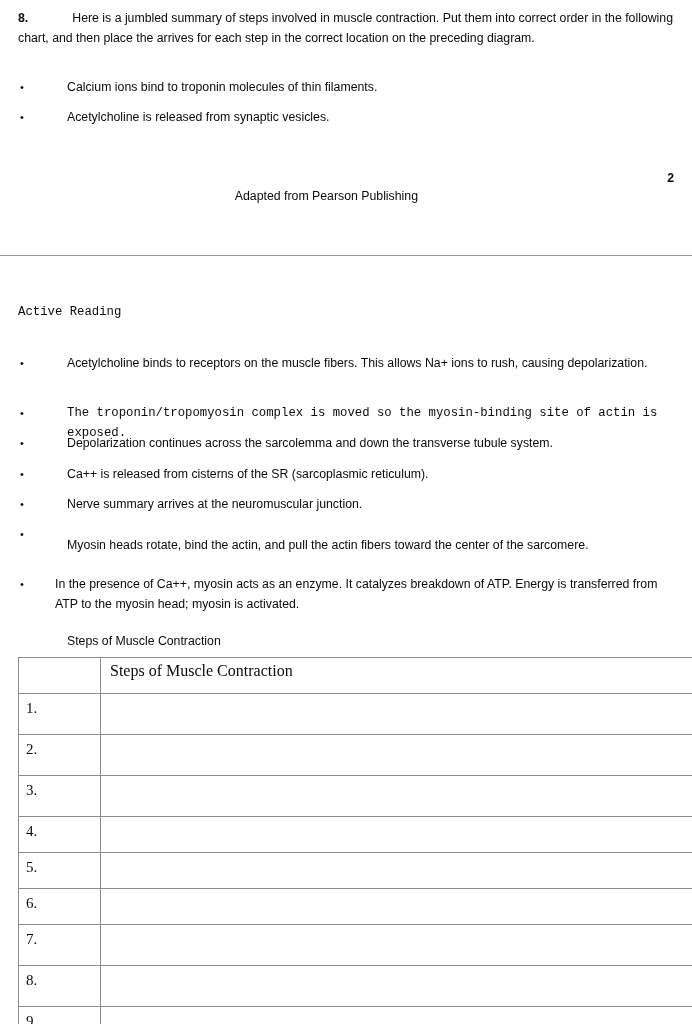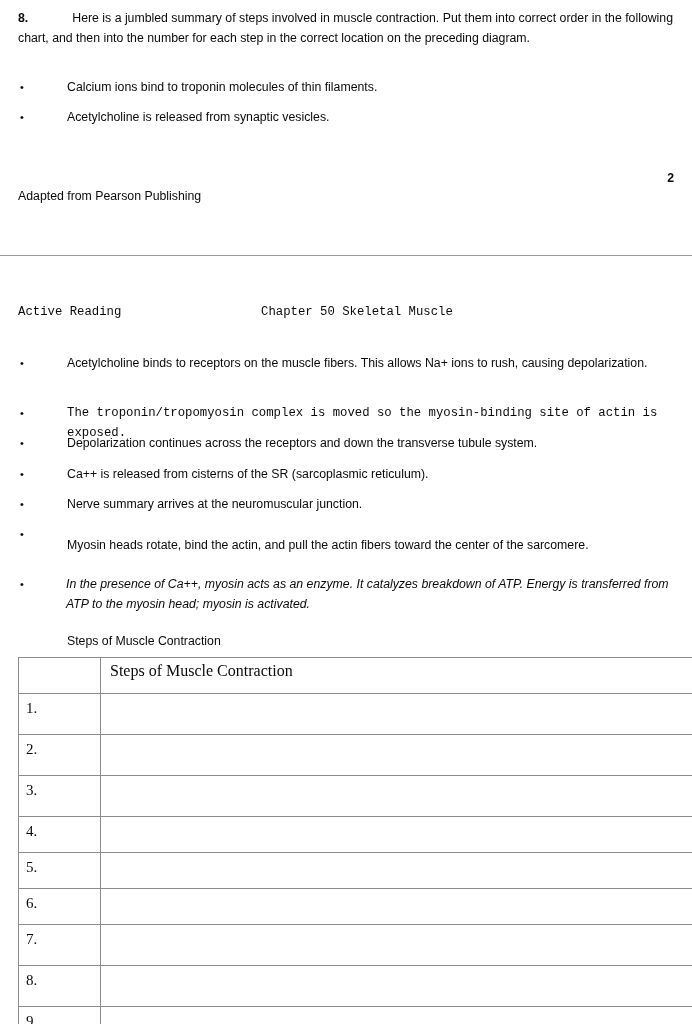--- a/index.html
+++ b/index.html
@@ -124,75 +124,74 @@
     padding-left: 7px;
   }
   .steps-table tr.tall td { height: 36px; }
 </style>
 </head>
 <body>
 
 <div class="page">
 
   <div class="para" style="left:18px; top:8px; width:656px;">
-    <span class="qnum">8.</span><span class="qtab"></span><span>Here is a jumbled summary of steps involved in muscle contraction. Put them into correct order in the following chart, and then into the number for each step in the correct location on the preceding diagram.</span>
+    <span class="qnum">8.</span><span class="qtab"></span><span>Here is a jumbled summary of steps involved in muscle contraction. Put them into correct order in the following chart, and then place the arrives for each step in the correct location on the preceding diagram.</span>
   </div>
 
   <div class="bullet" style="left:20px; top:77px; width:640px;">
     <span class="dot">•</span>
     <span class="btext" style="margin-left:37px;">Calcium ions bind to troponin molecules of thin filaments.</span>
   </div>
 
   <div class="bullet" style="left:20px; top:107px; width:640px;">
     <span class="dot">•</span>
     <span class="btext" style="margin-left:37px;">Acetylcholine is released from synaptic vesicles.</span>
   </div>
 
   <div class="pagenum" style="left:560px; top:170px; width:114px;">2</div>
 
-  <div class="para" style="left:18px; top:186px; width:400px;">Adapted from Pearson Publishing</div>
+  <div class="para" style="left:18px; top:186px; width:400px;text-align:right;">Adapted from Pearson Publishing</div>
 
   <div class="pagebreak" style="top:255px;"></div>
 
   <div class="hdr-left" style="left:18px; top:302px;">Active Reading</div>
-  <div class="hdr-right" style="left:261px; top:302px;">Chapter 50 Skeletal Muscle</div>
 
   <div class="bullet" style="left:20px; top:353px; width:640px;">
     <span class="dot">•</span>
     <span class="btext" style="margin-left:37px; width:582px;">Acetylcholine binds to receptors on the muscle fibers. This allows Na+ ions to rush, causing depolarization.</span>
   </div>
 
   <div class="bullet" style="left:20px; top:403px; width:660px;">
     <span class="dot">•</span>
     <span class="btext" style="margin-left:37px;font-family:Liberation Mono, monospace;">The troponin/tropomyosin complex is moved so the myosin-binding site of actin is exposed.</span>
   </div>
 
   <div class="bullet" style="left:20px; top:433px; width:660px;">
     <span class="dot">•</span>
-    <span class="btext" style="margin-left:37px;">Depolarization continues across the receptors and down the transverse tubule system.</span>
+    <span class="btext" style="margin-left:37px;">Depolarization continues across the sarcolemma and down the transverse tubule system.</span>
   </div>
 
   <div class="bullet" style="left:20px; top:464px; width:660px;">
     <span class="dot">•</span>
     <span class="btext" style="margin-left:37px;">Ca++ is released from cisterns of the SR (sarcoplasmic reticulum).</span>
   </div>
 
   <div class="bullet" style="left:20px; top:494px; width:660px;">
     <span class="dot">•</span>
     <span class="btext" style="margin-left:37px;">Nerve summary arrives at the neuromuscular junction.</span>
   </div>
 
   <div class="bullet" style="left:20px; top:524px; width:640px;">
     <span class="dot">•</span>
     <span class="btext" style="margin-left:37px; width:552px;margin-top:11px;">Myosin heads rotate, bind the actin, and pull the actin fibers toward the center of the sarcomere.</span>
   </div>
 
   <div class="bullet" style="left:20px; top:574px; width:652px;">
     <span class="dot">•</span>
-    <span class="btext" style="margin-left:36px; width:604px;font-style:italic;">In the presence of Ca++, myosin acts as an enzyme. It catalyzes breakdown of ATP. Energy is transferred from ATP to the myosin head; myosin is activated.</span>
+    <span class="btext" style="margin-left:25px; width:604px;">In the presence of Ca++, myosin acts as an enzyme. It catalyzes breakdown of ATP. Energy is transferred from ATP to the myosin head; myosin is activated.</span>
   </div>
 
   <div class="caption" style="left:67px; top:632px;">Steps of Muscle Contraction</div>
 
   <table class="steps-table" style="left:18px; top:657px; width:657px;">
     <tbody>
       <tr class="hdr">
         <td class="col-num"></td>
         <td class="col-body">Steps of Muscle Contraction</td>
       </tr>

